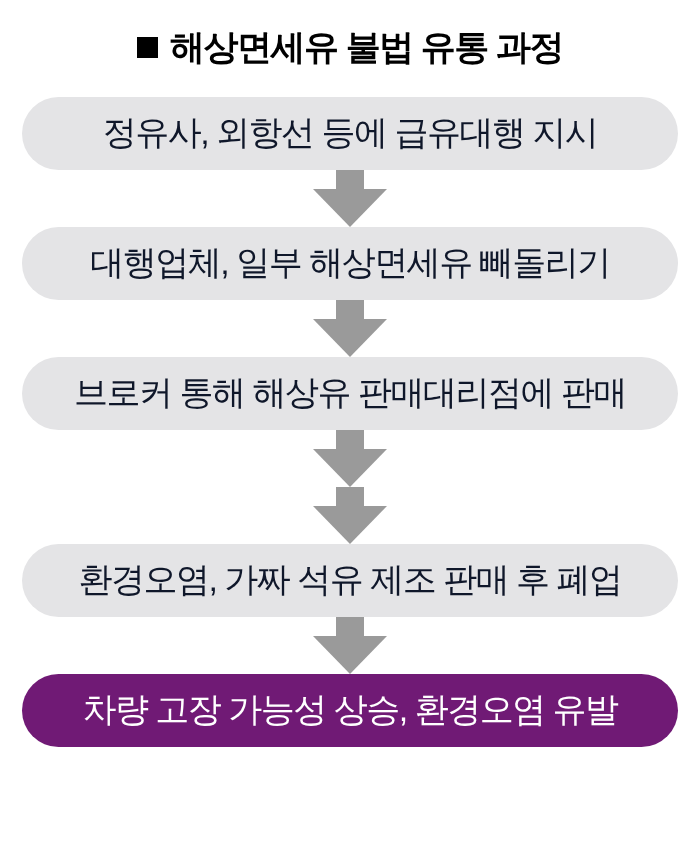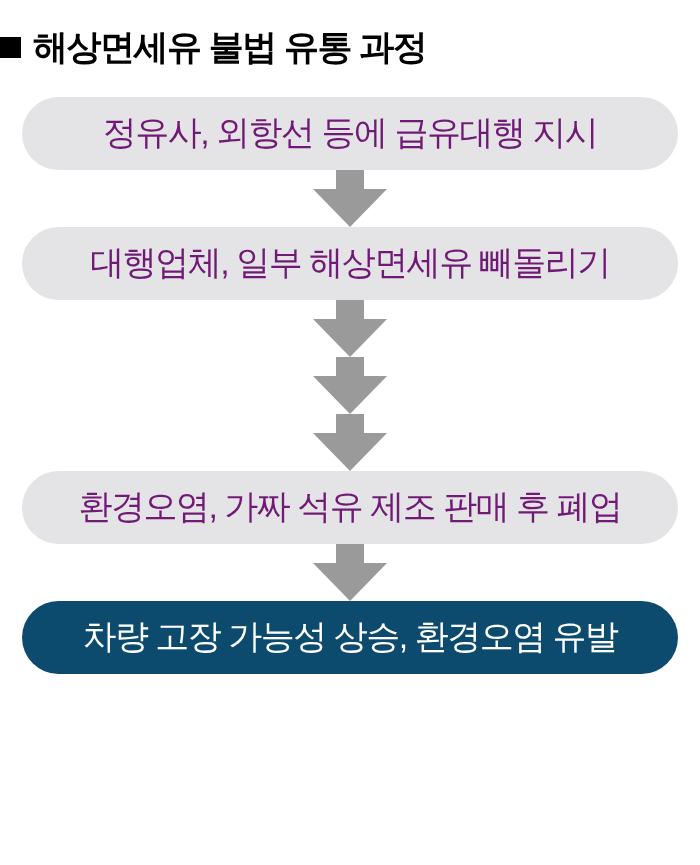--- a/index.html
+++ b/index.html
@@ -12,21 +12,21 @@
     height: 865px;
     font-family: "Liberation Sans", sans-serif;
     overflow: hidden;
   }
   .canvas {
     width: 700px;
     height: 865px;
     box-sizing: border-box;
     display: flex;
     flex-direction: column;
-    align-items: flex-start;
+    align-items: center;
     padding-top: 24px;
   }
   .title {
     display: flex;
     align-items: center;
     gap: 12px;
     margin: 4px 0 30px 0;
   }
   .title .bullet {
     width: 21px;
@@ -51,27 +51,27 @@
   .step {
     width: 656px;
     height: 73px;
     border-radius: 37px;
     background: #E4E4E6;
     display: flex;
     align-items: center;
     justify-content: center;
     font-size: 34px;
     font-weight: 500;
-    color: #701a75;
+    color: #0f172a;
     letter-spacing: -1.5px;
     white-space: nowrap;
     box-sizing: border-box;
   }
   .step.highlight {
-    background: #0c4a6e;
+    background: #701a75;
     color: #ffffff;
   }
   .arrow {
     height: 57px;
     display: flex;
     flex-direction: column;
     align-items: center;
     justify-content: flex-start;
   }
   .arrow .stem {
@@ -106,20 +106,21 @@
       <div class="head"></div>
     </div>
 
     <div class="step">대행업체, 일부 해상면세유 빼돌리기</div>
 
     <div class="arrow">
       <div class="stem"></div>
       <div class="head"></div>
     </div>
 
+    <div class="step">브로커 통해 해상유 판매대리점에 판매</div>
 
     <div class="arrow">
       <div class="stem"></div>
       <div class="head"></div>
     </div>
 
 
     <div class="arrow">
       <div class="stem"></div>
       <div class="head"></div>

